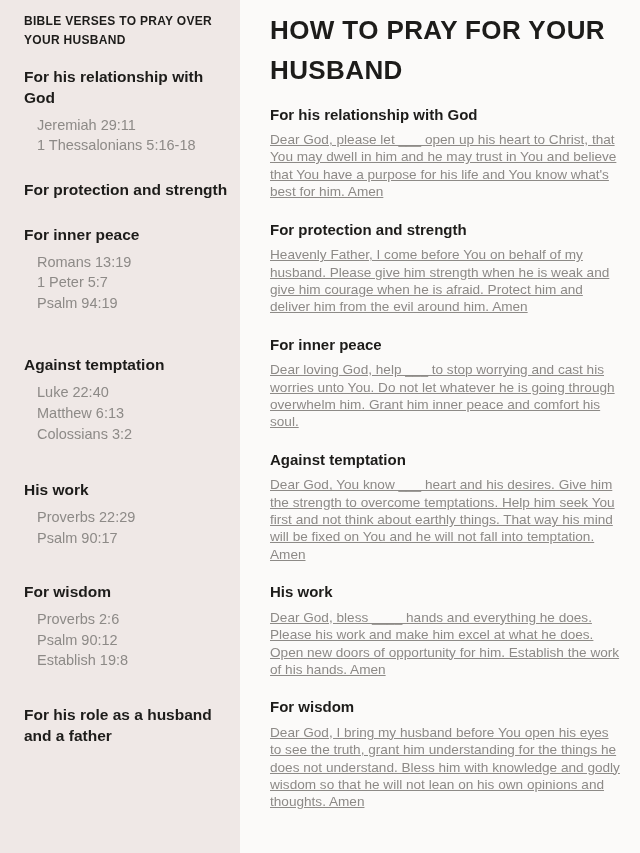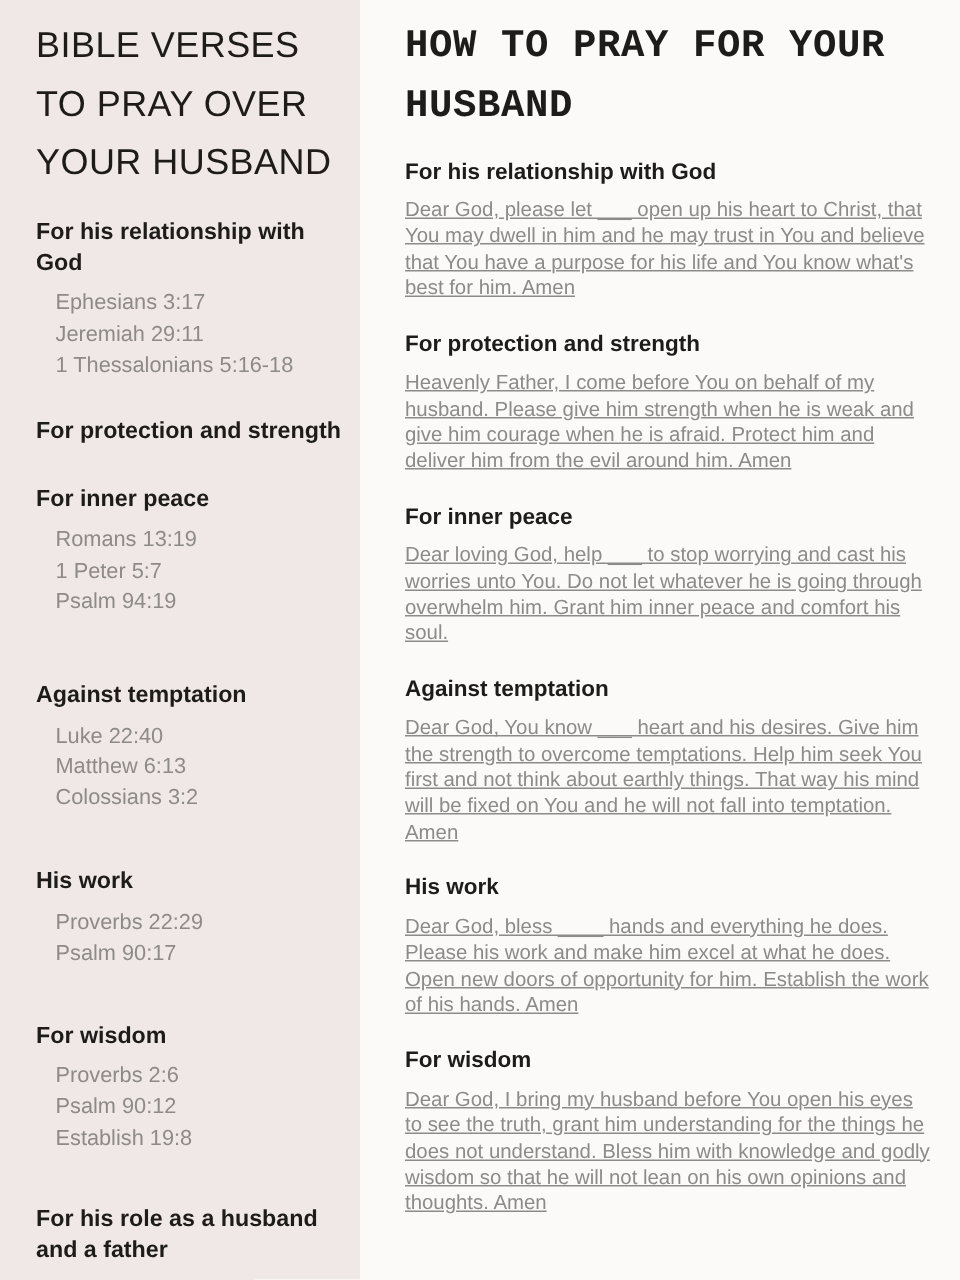--- a/index.html
+++ b/index.html
@@ -14,21 +14,21 @@
     overflow:hidden;
     background:var(--right-bg);
   }
   
   .left-col{
     width:240px; min-width:240px; height:100%;
     background:var(--left-bg);
     padding:12px 10px 0 24px;
   }
   .left-title{
-    font-size:24px; font-weight:400; letter-spacing:.3px;
+    font-size:12px; font-weight:700; letter-spacing:.3px;
     line-height:1.62; color:var(--heading);
   }
   .left-sections{margin-top:16px;}
   .lsec{margin-top:24px;}
   .lsec:first-child{margin-top:0;}
   .lsec:nth-child(4){margin-top:42px;}
   .lsec:nth-child(5){margin-top:36px;}
   .lsec:nth-child(6){margin-top:34px;}
   .lsec:nth-child(7){margin-top:34px;}
   .lhead{
@@ -40,21 +40,21 @@
     font-size:14.5px; color:var(--muted); line-height:1.42;
   }
   
   .right-col{
     flex:1; height:100%;
     background:var(--right-bg);
     padding:10px 18px 0 30px;
   }
   .right-title{
     font-size:26px; font-weight:800; letter-spacing:.4px;
-    line-height:1.55; color:var(--heading);font-family:Liberation Mono, monospace;
+    line-height:1.55; color:var(--heading);
   }
   .right-sections{margin-top:14px;}
   .rsec{margin-top:19px;}
   .rsec:first-child{margin-top:0;}
   .rsec:nth-child(7){margin-top:40px;}
   .rhead{
     font-size:15px; font-weight:700; color:var(--heading);
     line-height:1.3; margin-bottom:7px;
   }
   .prayer{
@@ -63,21 +63,20 @@
 </style>
 </head>
 <body>
 
 <div class="left-col">
   <div class="left-title">BIBLE VERSES TO PRAY OVER YOUR HUSBAND</div>
   <div class="left-sections">
       <div class="lsec">
         <div class="lhead">For his relationship with God</div>
         <div class="verses">
-          <div class="verse">Ephesians 3:17</div>
           <div class="verse">Jeremiah 29:11</div>
           <div class="verse">1 Thessalonians 5:16-18</div>
         </div>
       </div>
       <div class="lsec">
         <div class="lhead">For protection and strength</div>
       </div>
       <div class="lsec">
         <div class="lhead">For inner peace</div>
         <div class="verses">

